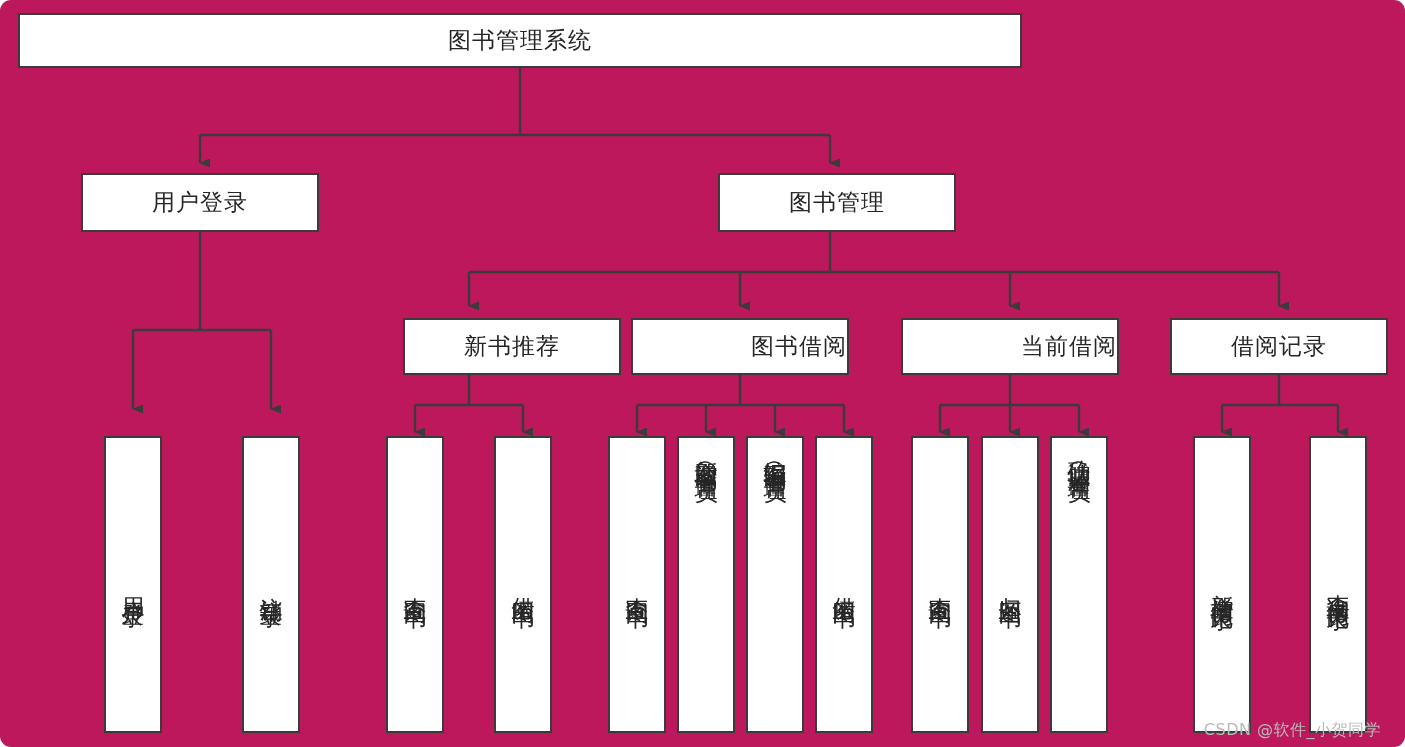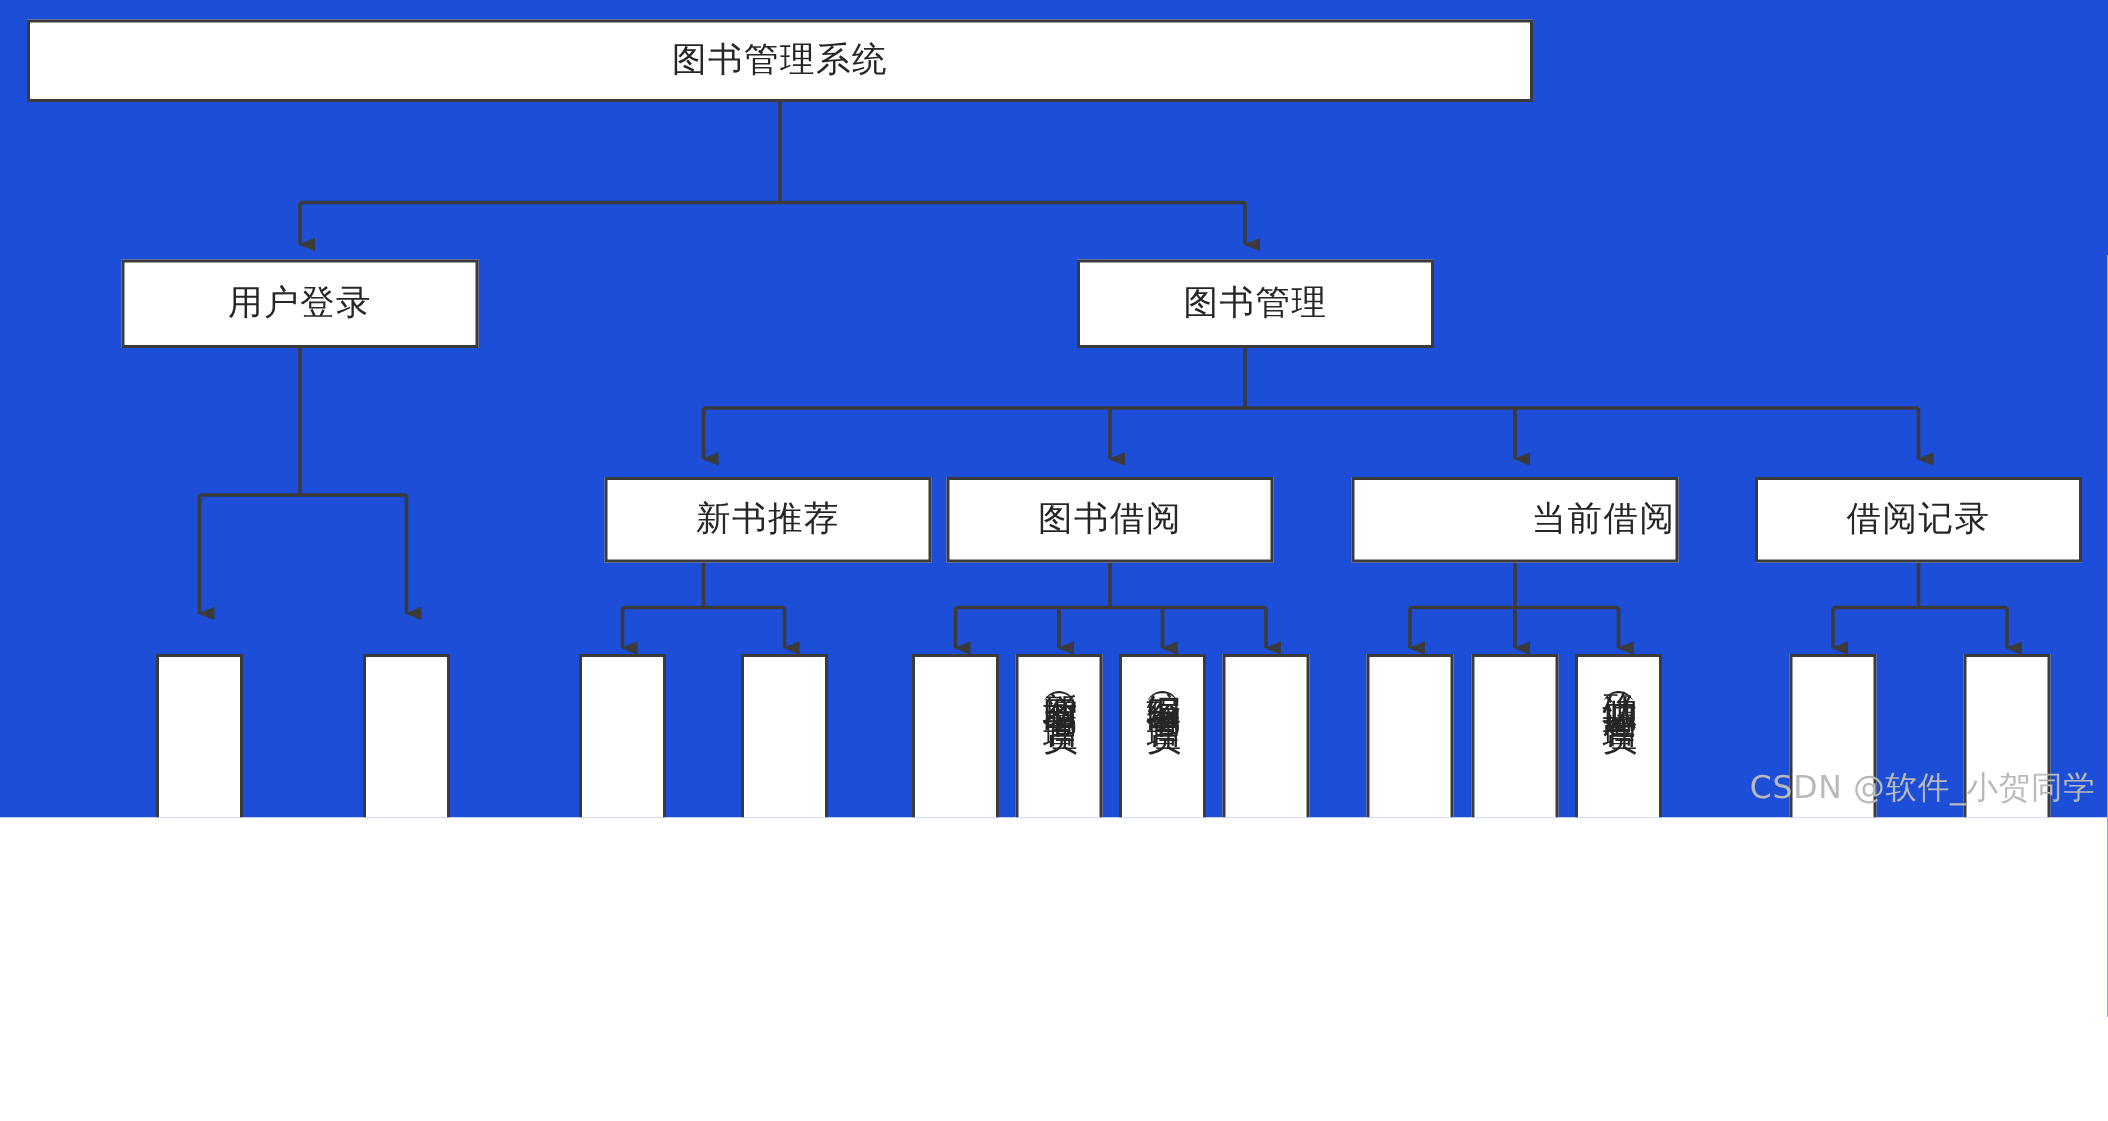--- a/index.html
+++ b/index.html
@@ -7,23 +7,24 @@
     margin: 0;
     padding: 0;
     background: #ffffff;
   }
   body {
     font-family: "DejaVu Sans", "Liberation Sans", sans-serif;
   }
   #canvas {
     position: relative;
     width: 1405px;
-    height: 545px;
-    background: #1d4ed8;
+    height: 747px;
+    background: #be185d;
     overflow: hidden;
+    border-radius: 11px;
   }
   svg.diagram {
     position: absolute;
     left: 0;
     top: 0;
     width: 1405px;
     height: 747px;
   }
   .node {
     position: absolute;
@@ -53,23 +54,23 @@
     align-items: center;
     justify-content: center;
     white-space: nowrap;
   }
   .node-v.top {
     justify-content: flex-start;
     align-items: center;
   }
   .watermark {
     position: absolute;
-    right: 8px;
+    right: 24px;
     bottom: 6px;
-    font-size: 21px;
+    font-size: 16px;
     color: #b9b9b9;
     letter-spacing: 0.5px;
     white-space: nowrap;
     user-select: none;
   }
 </style>
 </head>
 <body>
 
 <div id="canvas">
@@ -131,21 +132,21 @@
   <div class="node node-h" style="left:81px; top:173px; width:238px; height:59px;">
     <span>用户登录</span>
   </div>
   <div class="node node-h" style="left:678px; top:173px; width:238px; height:59px;margin-left:40px;">
     <span>图书管理</span>
   </div>
 
   <div class="node node-h" style="left:360px; top:318px; width:218px; height:57px;margin-left:43px;">
     <span>新书推荐</span>
   </div>
-  <div class="node node-h" style="left:631px; top:318px; width:218px; height:57px;">
+  <div class="node node-h" style="left:631px; top:318px; width:218px; height:57px;justify-content:flex-end;">
     <span>图书借阅</span>
   </div>
   <div class="node node-h" style="left:901px; top:318px; width:218px; height:57px;justify-content:flex-end;">
     <span>当前借阅</span>
   </div>
   <div class="node node-h" style="left:1170px; top:318px; width:218px; height:57px;">
     <span>借阅记录</span>
   </div>
 
   <div class="node node-v" style="left:104px; top:436px; width:58px; height:297px;">

